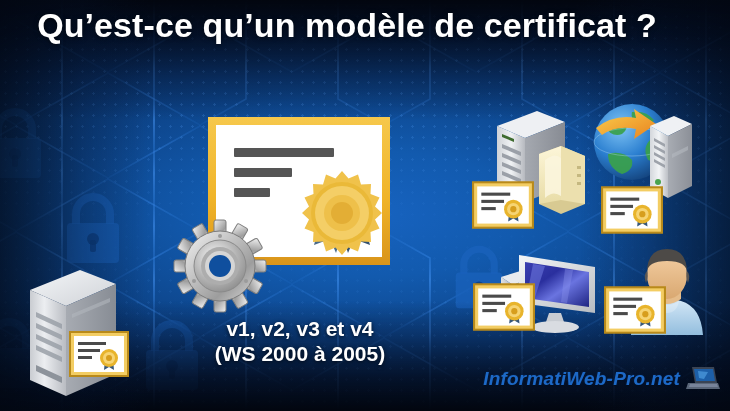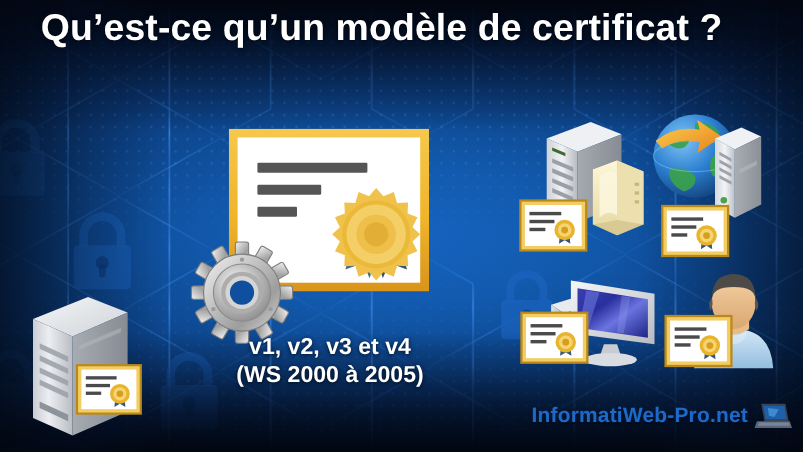--- a/index.html
+++ b/index.html
@@ -34,28 +34,28 @@
      opacity:.75;}
   
   .title{
     position:absolute;left:0;top:6px;width:694px;text-align:center;
     color:#ffffff;font-size:34px;font-weight:600;letter-spacing:.1px;
     text-shadow:0 1px 5px rgba(0,0,0,.55);
     white-space:nowrap;
   }
   
   .caption{
-    position:absolute;left:150px;top:304px;width:300px;text-align:center;
+    position:absolute;left:150px;top:317px;width:300px;text-align:center;
     color:#ffffff;font-size:21px;font-weight:700;line-height:1.18;
     text-shadow:0 1px 4px rgba(0,0,0,.75);
   }
   
   .watermark{position:absolute;right:10px;bottom:18px;display:flex;align-items:center;gap:4px;}
   .wm-text{
-    color:#1f6fd0;font-size:19px;font-weight:700;
+    color:#1f6fd0;font-size:19px;font-weight:700;font-style:italic;
     letter-spacing:.2px;
     text-shadow:0 0 2px rgba(10,40,90,.9),0 1px 1px rgba(0,0,0,.6);
     opacity:.95;
   }
   .icon-abs{position:absolute;}
 </style>
 </head>
 <body>
 
 <div id="stage">

